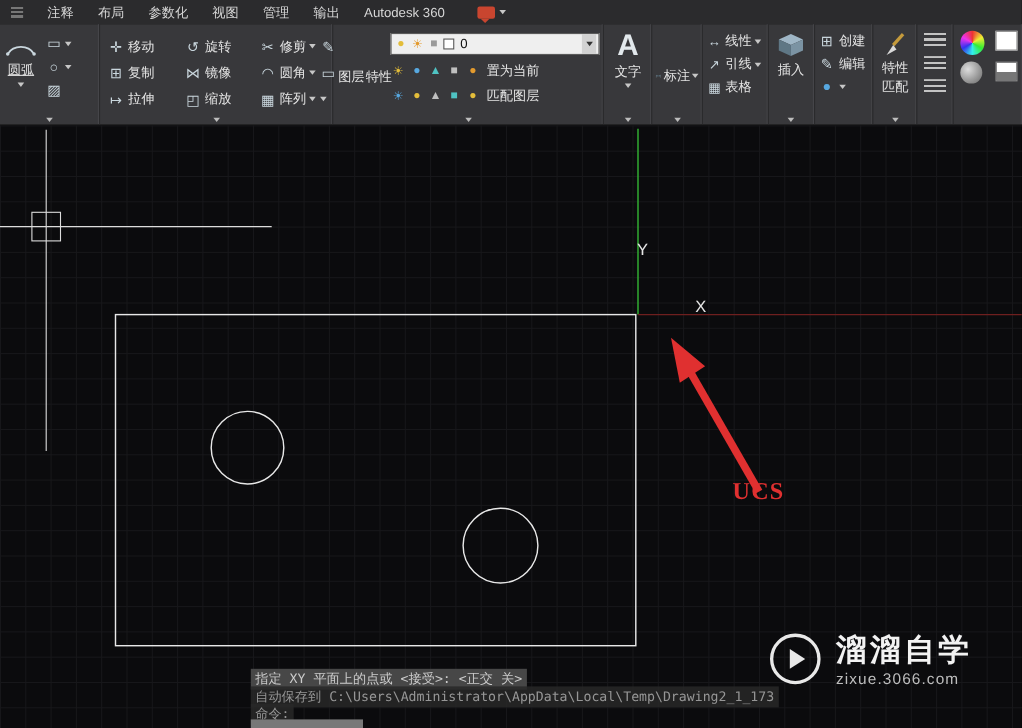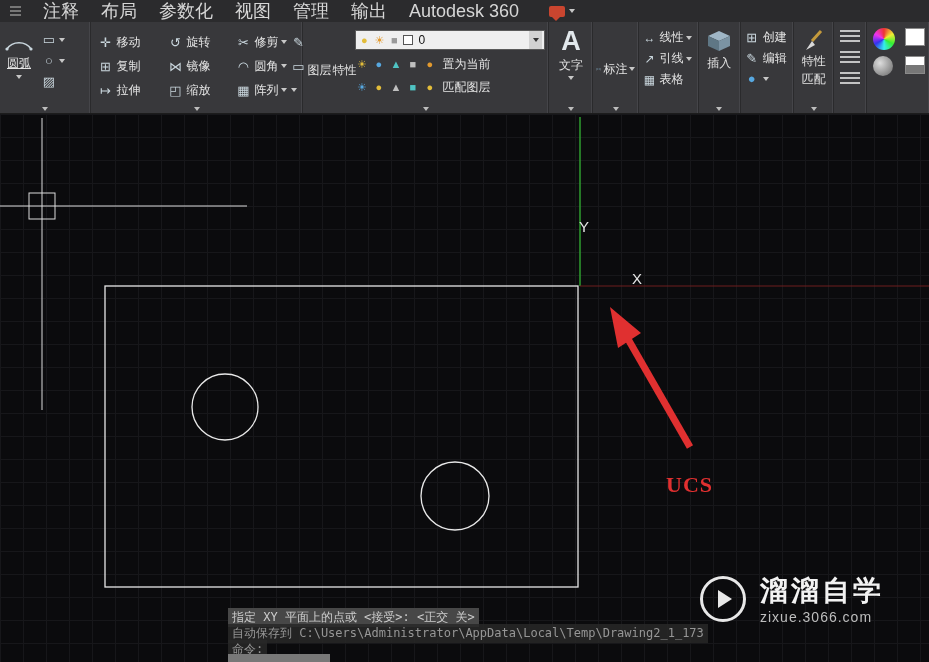--- a/index.html
+++ b/index.html
@@ -2,21 +2,21 @@
 <html><head>
 <meta charset="utf-8">
 <style>
   * { margin:0; padding:0; box-sizing:border-box; }
   html,body { width:929px; height:662px; overflow:hidden; background:#000;
               font-family:"Liberation Sans", sans-serif; }
   .app { width:929px; height:662px; display:flex; flex-direction:column; }
 
   
   .menubar { height:22px; background:#2b2b2d; display:flex; align-items:center;
-             gap:22px; padding:0 10px; color:#d6d6d6; font-size:18px; flex:0 0 22px; }
+             gap:22px; padding:0 10px; color:#d6d6d6; font-size:12px; flex:0 0 22px; }
   .mb-item { cursor:default; white-space:nowrap; }
   .app-ic { width:11px; height:11px; background:
             repeating-linear-gradient(#777 0 2px, transparent 2px 4px); display:inline-block; }
   .bubble-wrap{ display:flex; align-items:center; gap:4px; margin-left:8px; }
   .bubble { width:16px; height:11px; background:#c9452f; border-radius:2px; position:relative; }
   .bubble::after{ content:""; position:absolute; left:3px; bottom:-4px;
                   border:4px solid transparent; border-top-color:#c9452f; border-bottom:0;}
   .tri { width:0; height:0; display:inline-block; border-left:3px solid transparent;
          border-right:3px solid transparent; border-top:4px solid #c7c7c7; }
 
@@ -79,21 +79,21 @@
   .sphere { width:20px; height:20px; border-radius:50%;
             background:radial-gradient(circle at 35% 35%, #ddd, #666); }
 
   
   .canvas { position:relative; flex:1; background-color:#0b0b0d; overflow:hidden;
             background-image:
               linear-gradient(#17171a 1px, transparent 1px),
               linear-gradient(90deg, #17171a 1px, transparent 1px);
             background-size:23px 23px; }
   .canvas svg.scene { position:absolute; inset:0; }
-  .ucs-note { position:absolute; left:666px; top:358px; color:#e03030; font-size:22px;
+  .ucs-note { position:absolute; left:666px; top:320px; color:#e03030; font-size:22px;
               font-weight:bold; font-family:"Liberation Serif", serif; letter-spacing:1px; }
   .cmd { position:absolute; left:228px; font-family:"DejaVu Sans Mono", monospace;
          font-size:12px; white-space:pre; padding:1px 4px; }
   .cmd1 { top:494px; background:#474747; color:#cccccc; }
   .cmd2 { top:510px; background:rgba(40,40,40,.85); color:#969696;text-align:right; }
   .cmd3 { top:526px; background:rgba(40,40,40,.85); color:#969696; }
   .cmd-input { position:absolute; left:228px; top:540px; width:102px; height:9px;
                background:#787878; }
   .wm { position:absolute; left:700px; top:462px; display:flex; align-items:flex-start; gap:14px; }
   .wm-logo { width:46px; height:46px; border:3px solid #e8e8e8; border-radius:50%;

